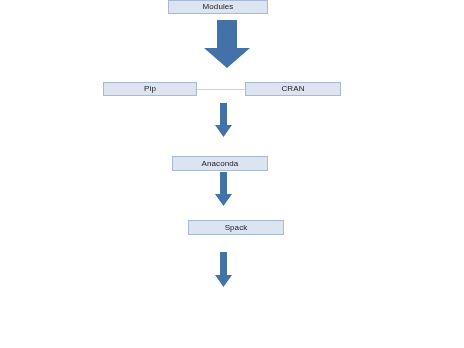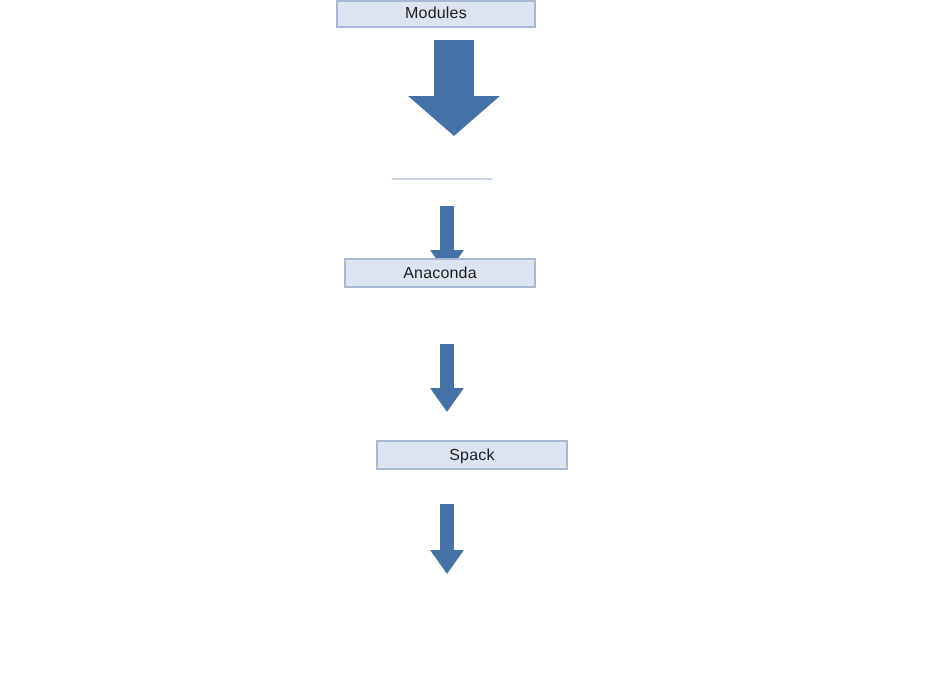--- a/index.html
+++ b/index.html
@@ -57,29 +57,35 @@
   </div>
 
   <div class="arrow" style="left:203px; top:20px; width:48px; height:49px;">
     <svg viewBox="0 0 48 49" preserveAspectRatio="none" aria-hidden="true">
       <polygon points="14,0 34,0 34,28 47,28 24,48 1,28 14,28" fill="#4472a8"></polygon>
     </svg>
   </div>
 
   <div class="connector" style="left:196px; top:89px; width:50px; height:1px;"></div>
 
+  <div class="node" style="left:103px; top:82px; width:94px; height:14px;">
+    <span class="node-label">Pip</span>
+  </div>
 
+  <div class="node" style="left:245px; top:82px; width:96px; height:14px;">
+    <span class="node-label">CRAN</span>
+  </div>
 
   <div class="arrow" style="left:214px; top:103px; width:19px; height:35px;">
     <svg viewBox="0 0 19 35" preserveAspectRatio="none" aria-hidden="true">
       <polygon points="6,0 13,0 13,22 18,22 9.5,34 1,22 6,22" fill="#4472a8"></polygon>
     </svg>
   </div>
 
-  <div class="node" style="left:172px; top:129px; width:96px; height:15px;align-items:center;">
+  <div class="node" style="left:172px; top:156px; width:96px; height:15px;align-items:center;">
     <span class="node-label">Anaconda</span>
   </div>
 
   <div class="arrow" style="left:214px; top:172px; width:19px; height:35px;">
     <svg viewBox="0 0 19 35" preserveAspectRatio="none" aria-hidden="true">
       <polygon points="6,0 13,0 13,22 18,22 9.5,34 1,22 6,22" fill="#4472a8"></polygon>
     </svg>
   </div>
 
   <div class="node" style="left:188px; top:220px; width:96px; height:15px;">

